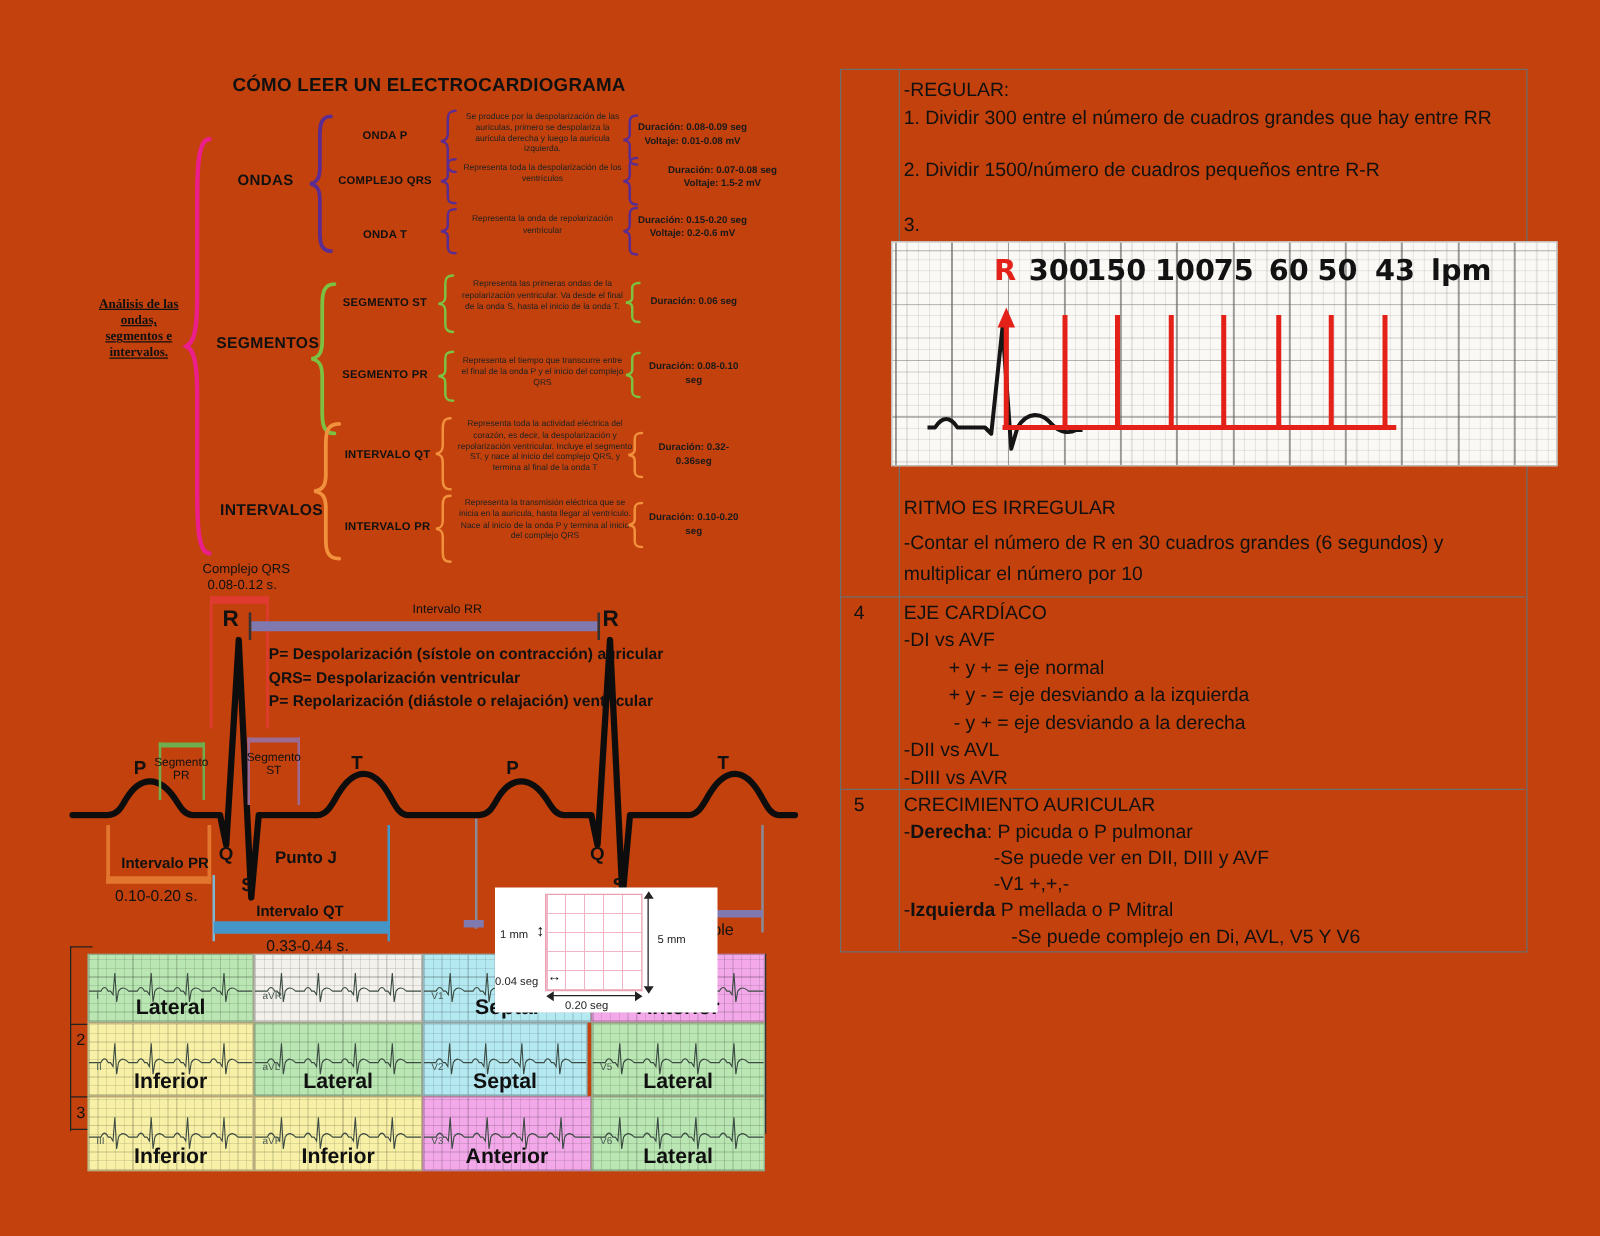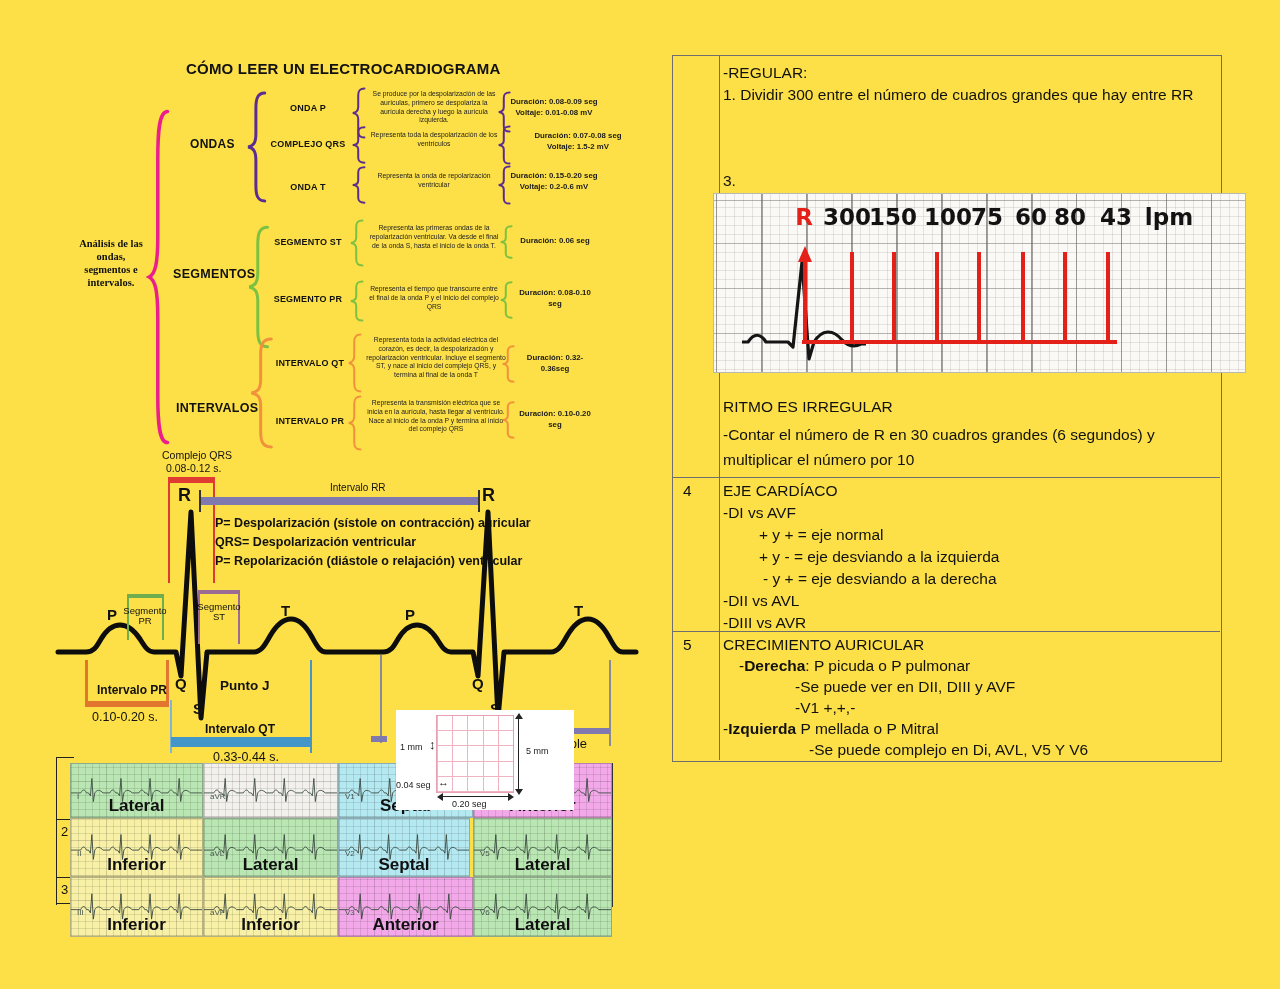--- a/index.html
+++ b/index.html
@@ -1,21 +1,21 @@
 <!DOCTYPE html>
 <html><head>
 <meta charset="utf-8">
 <style>
   html,body{margin:0;padding:0;background:#fff;}
-  .page{position:relative;width:1280px;height:989px;background:#fde047;overflow:hidden;
+  .page{position:relative;width:1280px;height:989px;background:#c2410c;overflow:hidden;
         font-family:"Liberation Sans",sans-serif;color:#111;}
   .abs{position:absolute;}
   
   .mm-title{font-size:15px;font-weight:bold;letter-spacing:.2px;}
-  .mm-root{font-family:"Liberation Serif",serif;font-weight:bold;font-size:10.5px;line-height:1.25;text-align:center;}
+  .mm-root{font-family:"Liberation Serif",serif;font-weight:bold;font-size:10.5px;line-height:1.25;text-align:center;text-decoration:underline;}
   .mm-group{font-weight:bold;font-size:12px;letter-spacing:.3px;}
   .mm-item{font-weight:bold;font-size:9px;text-align:center;letter-spacing:.2px;}
   .mm-desc{font-size:6.8px;line-height:1.3;text-align:center;color:#222;}
   .mm-det{font-size:7.8px;font-weight:bold;line-height:1.35;text-align:center;color:#1a1a1a;}
   .brace{position:absolute;}
   .brace svg{width:100%;height:100%;display:block;overflow:visible;}
   .small10{font-size:10.5px;}
   .legend{font-size:12.5px;font-weight:600;line-height:19px;white-space:nowrap;}
   .seg-lbl{font-size:9.5px;line-height:1.1;text-align:center;}
   .wave-letter{font-weight:bold;font-size:15px;}
@@ -389,33 +389,34 @@
   <span class="abs tiny" style="left:56px;top:89px;">0.20 seg</span>
 </div>
 
 <div class="rtable">
   <div class="abs" style="left:46px;top:0;width:1.4px;height:704px;background:#6e6e6e;"></div>
   <div class="abs" style="left:0;top:421px;width:547px;height:1.4px;background:#6e6e6e;"></div>
   <div class="abs" style="left:0;top:575px;width:547px;height:1.4px;background:#6e6e6e;"></div>
 
   <div class="tline" style="left:50px;top:8px;">-REGULAR:</div>
   <div class="tline" style="left:50px;top:30px;">1. Dividir 300 entre el número de cuadros grandes que hay entre RR</div>
+  <div class="tline" style="left:50px;top:72px;">2. Dividir 1500/número de cuadros pequeños entre R-R</div>
   <div class="tline" style="left:50px;top:116px;">3.</div>
 
   <div class="hrimg">
     <svg class="abs" style="left:0;top:0;width:533px;height:178px;" viewBox="0 0 533 178">
       <path d="M28,148 L34,148 C40,139 46,139 52,148 L74,148 L79,153 L88,68 L95,165 L100,148 C108,135 119,135 128,146 C134,152 141,153 147,150 L152,150" fill="none" stroke="#151515" stroke-width="3.2" stroke-linejoin="round"></path>
     </svg>
     <span class="hr-num hr-red" style="left:90px;">R</span>
     <span class="hr-num" style="left:133px;">300</span>
     <span class="hr-num" style="left:179px;">150</span>
     <span class="hr-num" style="left:234px;">100</span>
     <span class="hr-num" style="left:273px;">75</span>
     <span class="hr-num" style="left:317px;">60</span>
-    <span class="hr-num" style="left:356px;">80</span>
+    <span class="hr-num" style="left:356px;">50</span>
     <span class="hr-num" style="left:402px;">43</span>
     <span class="hr-num" style="left:455px;">lpm</span>
     <div class="redline" style="left:136px;top:58px;height:90px;"></div>
     <div class="redline" style="left:178px;top:58px;height:90px;"></div>
     <div class="redline" style="left:221px;top:58px;height:90px;"></div>
     <div class="redline" style="left:263px;top:58px;height:90px;"></div>
     <div class="redline" style="left:307px;top:58px;height:90px;"></div>
     <div class="redline" style="left:349px;top:58px;height:90px;"></div>
     <div class="redline" style="left:392px;top:58px;height:90px;"></div>
     <div class="abs" style="left:88px;top:146px;width:315px;height:4px;background:#e32119;"></div>
@@ -430,20 +431,20 @@
   <div class="tline" style="left:50px;top:426px;">EJE CARDÍACO</div>
   <div class="tline" style="left:50px;top:448px;">-DI vs AVF</div>
   <div class="tline" style="left:86px;top:470px;">+ y + = eje normal</div>
   <div class="tline" style="left:86px;top:492px;">+ y - = eje desviando a la izquierda</div>
   <div class="tline" style="left:90px;top:514px;">- y + = eje desviando a la derecha</div>
   <div class="tline" style="left:50px;top:536px;">-DII vs AVL</div>
   <div class="tline" style="left:50px;top:558px;">-DIII vs AVR</div>
 
   <div class="tline" style="left:10px;top:580px;">5</div>
   <div class="tline" style="left:50px;top:580px;">CRECIMIENTO AURICULAR</div>
-  <div class="tline" style="left:50px;top:601px;margin-left:16px;">-<b>Derecha</b><span>: P picuda o P pulmonar</span></div>
+  <div class="tline" style="left:50px;top:601px;">-<b>Derecha</b><span>: P picuda o P pulmonar</span></div>
   <div class="tline" style="left:122px;top:622px;">-Se puede ver en DII, DIII y AVF</div>
   <div class="tline" style="left:122px;top:643px;">-V1 +,+,-</div>
   <div class="tline" style="left:50px;top:664px;">-<b>Izquierda</b><span> P mellada o P Mitral</span></div>
   <div class="tline" style="left:136px;top:685px;">-Se puede complejo en Di, AVL, V5 Y V6</div>
 </div>
 
 </div>
 
 </body></html>

